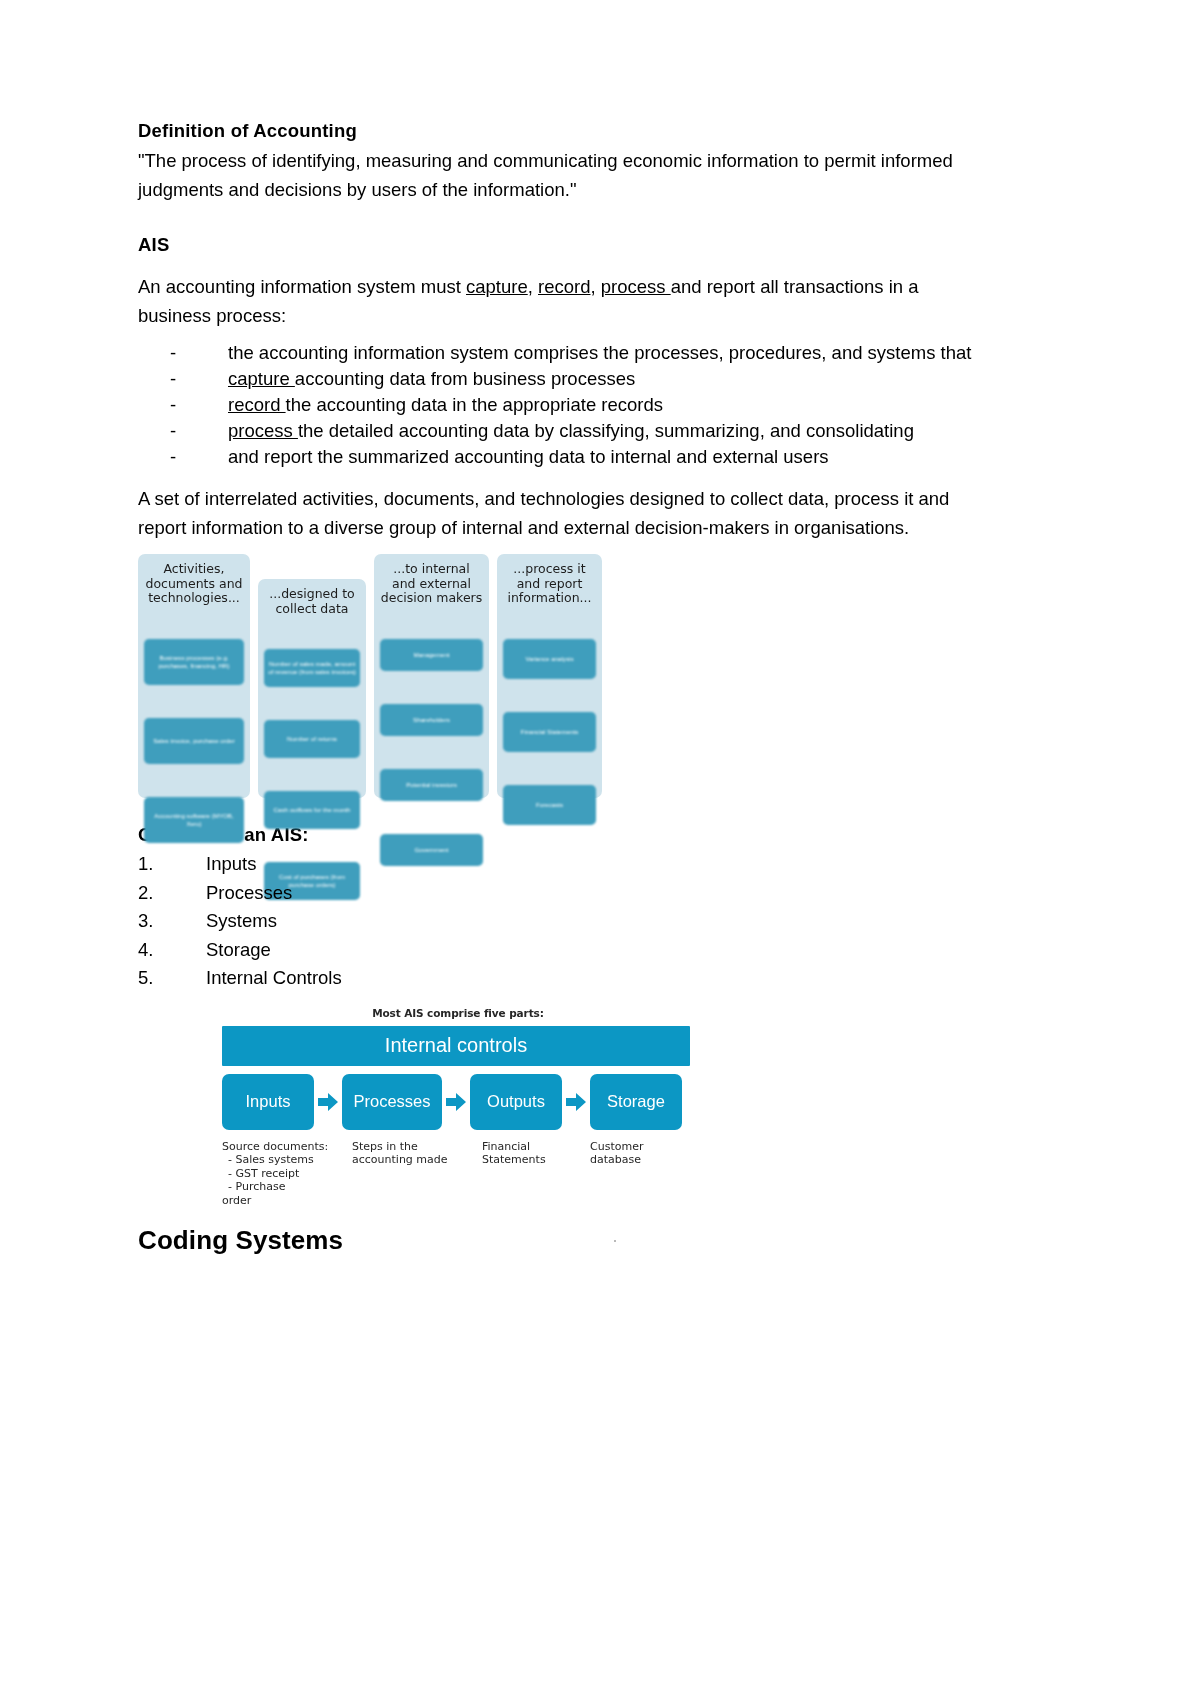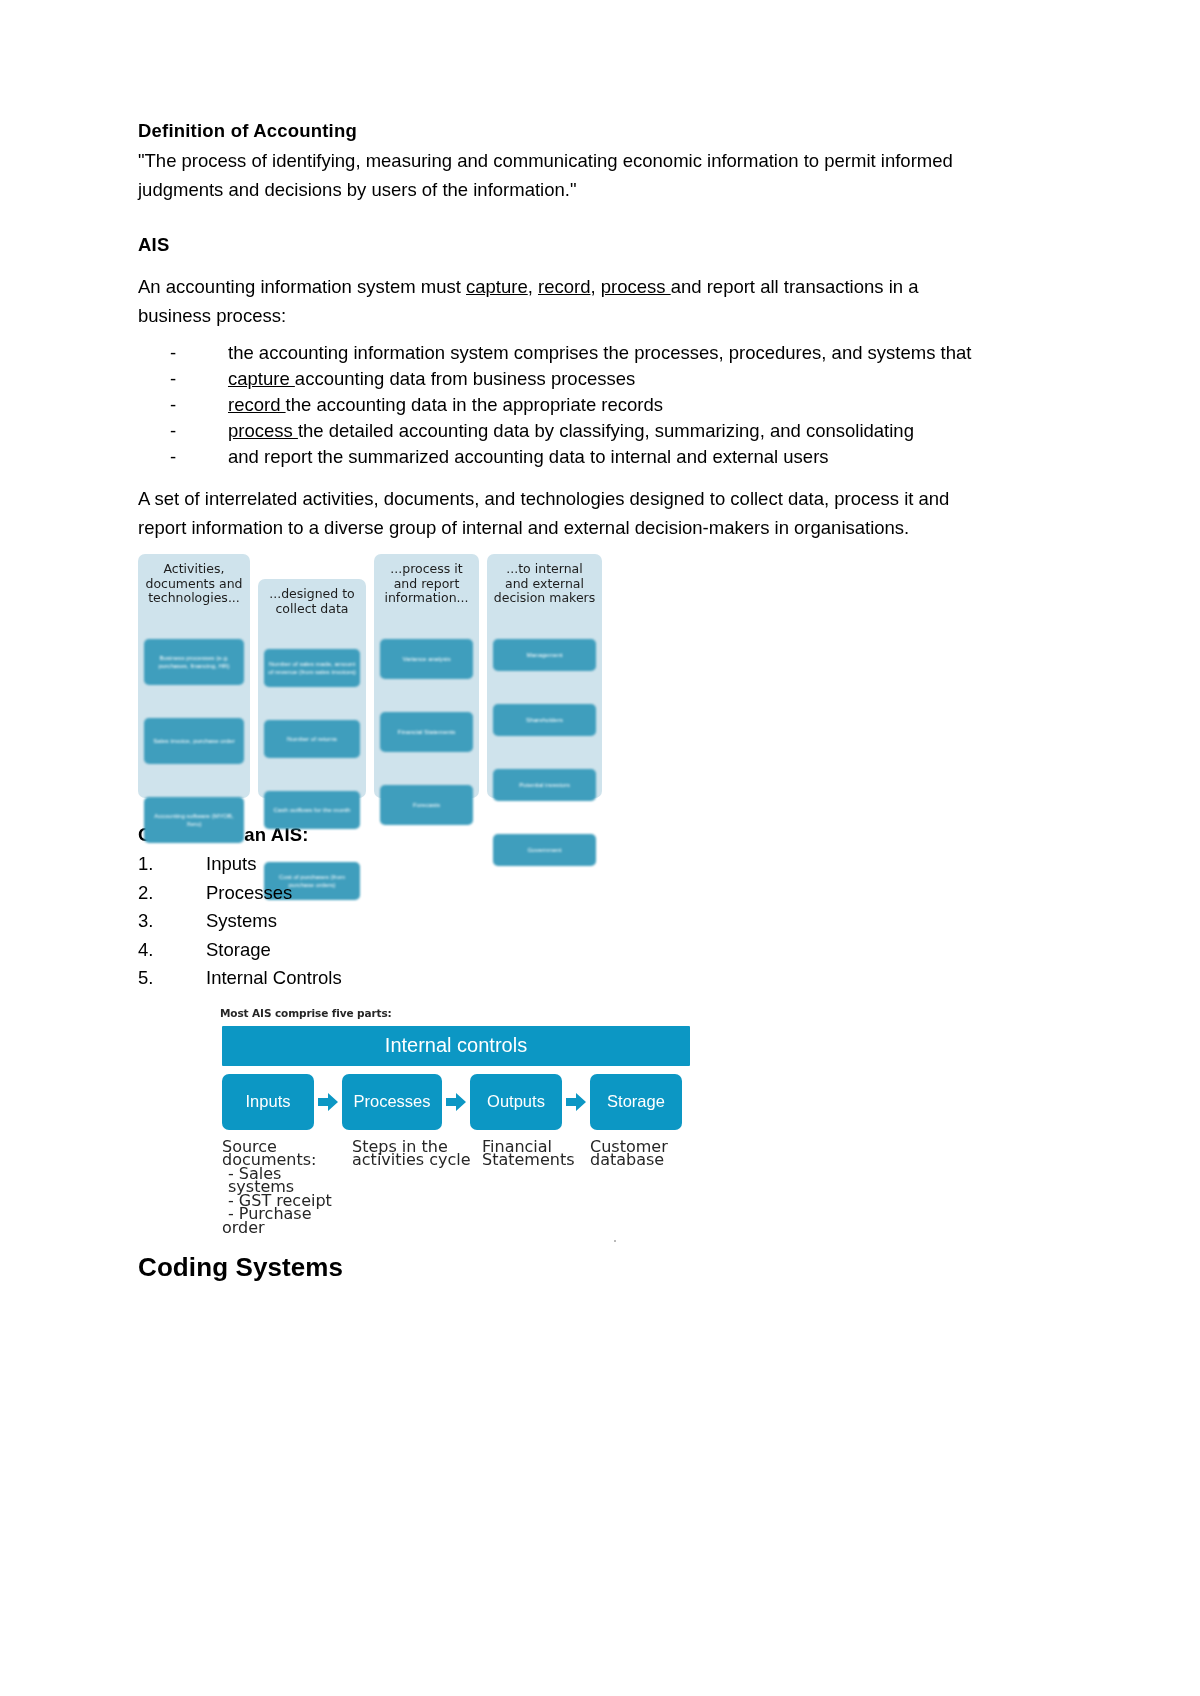--- a/index.html
+++ b/index.html
@@ -64,42 +64,42 @@
   }
   .d1col.c1 .d1box{min-height:46px;}
   .d1col.c2 .d1box{min-height:38px;}
   .d1col.c3 .d1box{min-height:40px;}
   .d1col.c4 .d1box{min-height:32px;}
 
   
   .diagram2{position:relative;margin:14px 0 0 78px;width:480px;}
   .d2caption{
     font-size:10.5px;color:#262626;margin:0 0 7px 4px;font-weight:600;
-    font-family:"DejaVu Sans",sans-serif;letter-spacing:-0.1px;
+    font-family:"DejaVu Sans",sans-serif;letter-spacing:-0.1px;text-align:center;
   }
   .icbar{
     background:#0c97c4;color:#fff;height:40px;border-radius:1px;
     display:flex;align-items:center;justify-content:center;
     font-size:20px;margin-left:6px;width:468px;box-sizing:border-box;
   }
   .flowrow{display:flex;align-items:center;margin:8px 0 0 6px;width:468px;}
   .fbox{
     background:#0c97c4;color:#fff;border-radius:7px;height:56px;
     display:flex;align-items:center;justify-content:center;font-size:16.5px;
   }
   .fbox.b1{width:92px;}
   .fbox.b2{width:100px;}
   .fbox.b3{width:92px;}
   .fbox.b4{width:92px;}
   .arrw{
     width:28px;display:flex;align-items:center;justify-content:center;
   }
   .arrw svg{display:block;}
   .capsrow{display:flex;margin:10px 0 0 6px;width:468px;}
-  .capcol{font-size:16px;line-height:13.5px;color:#262626;
+  .capcol{font-size:11px;line-height:13.5px;color:#262626;
     font-family:"DejaVu Sans",sans-serif;}
   .capcol.k1{width:130px;}
   .capcol.k2{width:130px;}
   .capcol.k3{width:108px;}
   .capcol.k4{width:100px;}
   .capsub{margin-left:6px;}
   .tinydot{
     position:absolute;left:398px;top:233px;width:2px;height:2px;background:#b9b9b9;
   }
 </style>
@@ -150,33 +150,33 @@
     </div>
 
     <div class="d1col c2">
       <div class="d1head">...designed to collect data</div>
       <div class="d1box">Number of sales made, amount of revenue (from sales invoices)</div>
       <div class="d1box">Number of returns</div>
       <div class="d1box">Cash outflows for the month</div>
       <div class="d1box">Cost of purchases (from purchase orders)</div>
     </div>
 
-    <div class="d1col c3">
-      <div class="d1head">...process it and report information...</div>
-      <div class="d1box">Variance analysis</div>
-      <div class="d1box">Financial Statements</div>
-      <div class="d1box">Forecasts</div>
-    </div>
-
     <div class="d1col c4">
       <div class="d1head">...to internal and external decision makers</div>
       <div class="d1box">Management</div>
       <div class="d1box">Shareholders</div>
       <div class="d1box">Potential investors</div>
       <div class="d1box">Government</div>
+    </div>
+
+    <div class="d1col c3">
+      <div class="d1head">...process it and report information...</div>
+      <div class="d1box">Variance analysis</div>
+      <div class="d1box">Financial Statements</div>
+      <div class="d1box">Forecasts</div>
     </div>
 
   </div>
 
   <h1 class="sec" style="margin-top:26px">Controls of an AIS:</h1>
 
   <ol class="nums">
     <li>
       <span class="num">1.</span><span>Inputs</span>
     </li>
@@ -223,21 +223,21 @@
 
     <div class="capsrow">
       <div class="capcol k1">
         <div>Source documents:</div>
         <div class="capsub">- Sales systems</div>
         <div class="capsub">- GST receipt</div>
         <div class="capsub">- Purchase</div>
         <div>order</div>
       </div>
       <div class="capcol k2">
-        <div>Steps in the activities cycle</div>
+        <div>Steps in the accounting made</div>
       </div>
       <div class="capcol k3">
         <div>Financial Statements</div>
       </div>
       <div class="capcol k4">
         <div>Customer database</div>
       </div>
     </div>
     <div class="tinydot"></div>
   </div>

